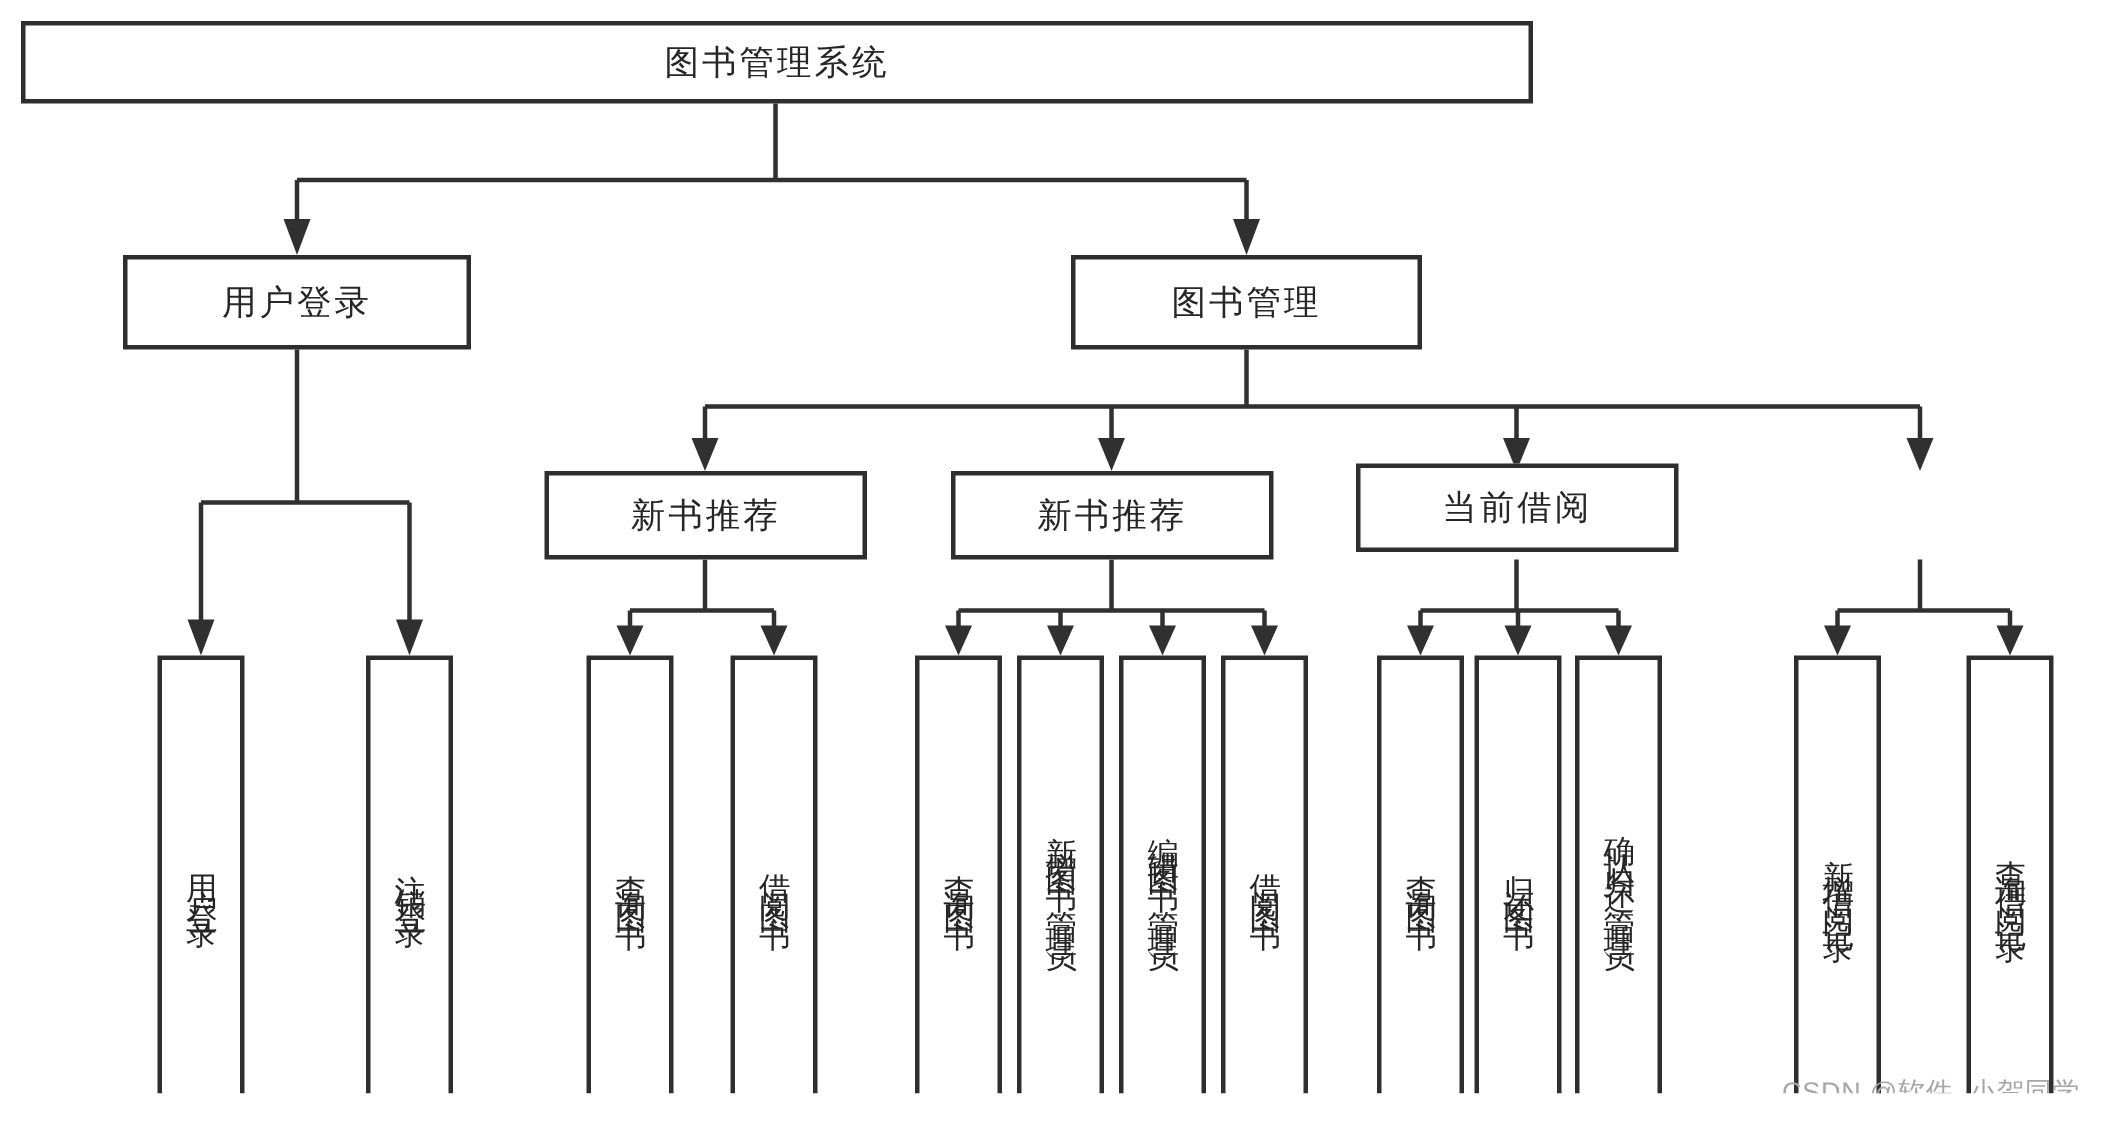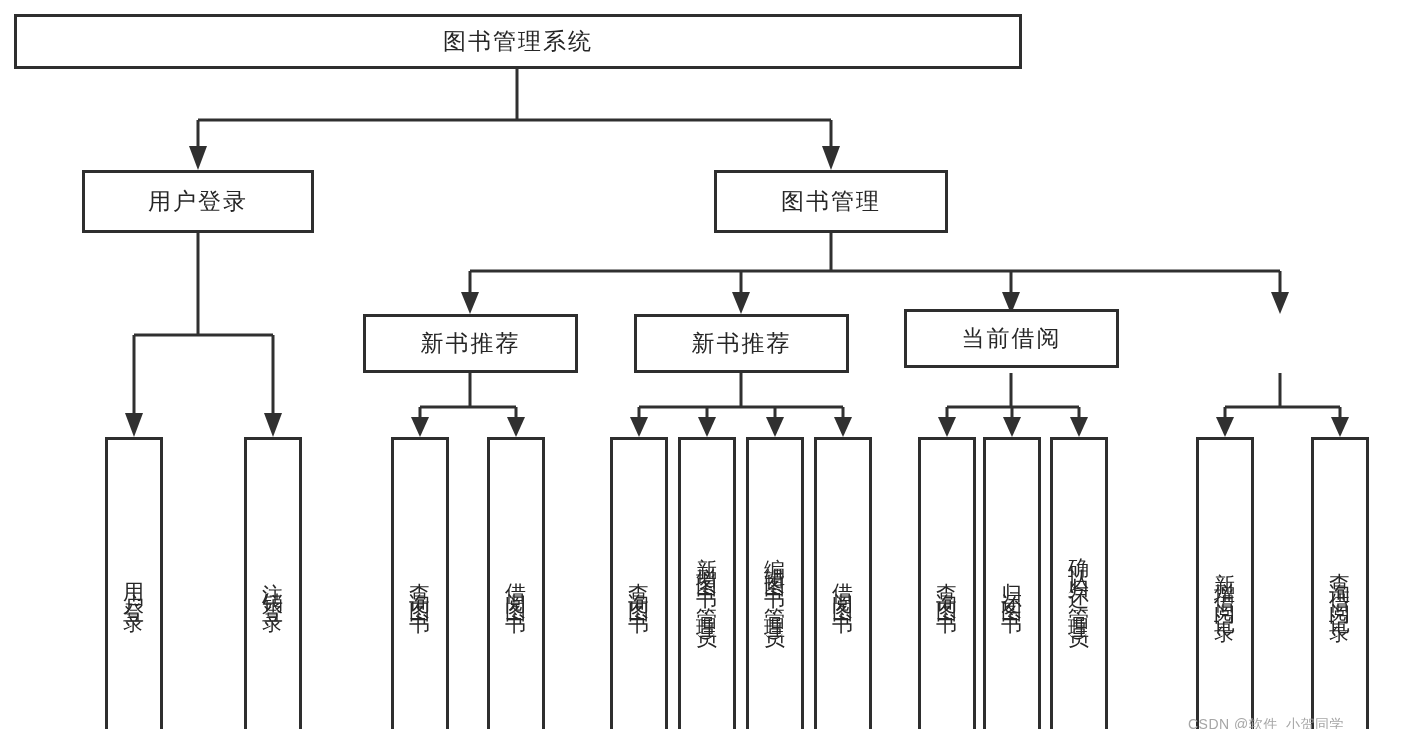--- a/index.html
+++ b/index.html
@@ -42,21 +42,21 @@
     writing-mode:vertical-rl;
     text-orientation:mixed;
     font-size:21px;line-height:1;
     letter-spacing:10px;
     color:var(--text);
     white-space:nowrap;
   }
   #watermark{
     position:absolute;
     left:1188px;top:716px;
-    font-size:14px;
+    font-size:18px;
     color:var(--watermark);
     white-space:nowrap;
     letter-spacing:0.5px;
   }
 </style>
 </head>
 <body>
 
 <div id="canvas">
 

